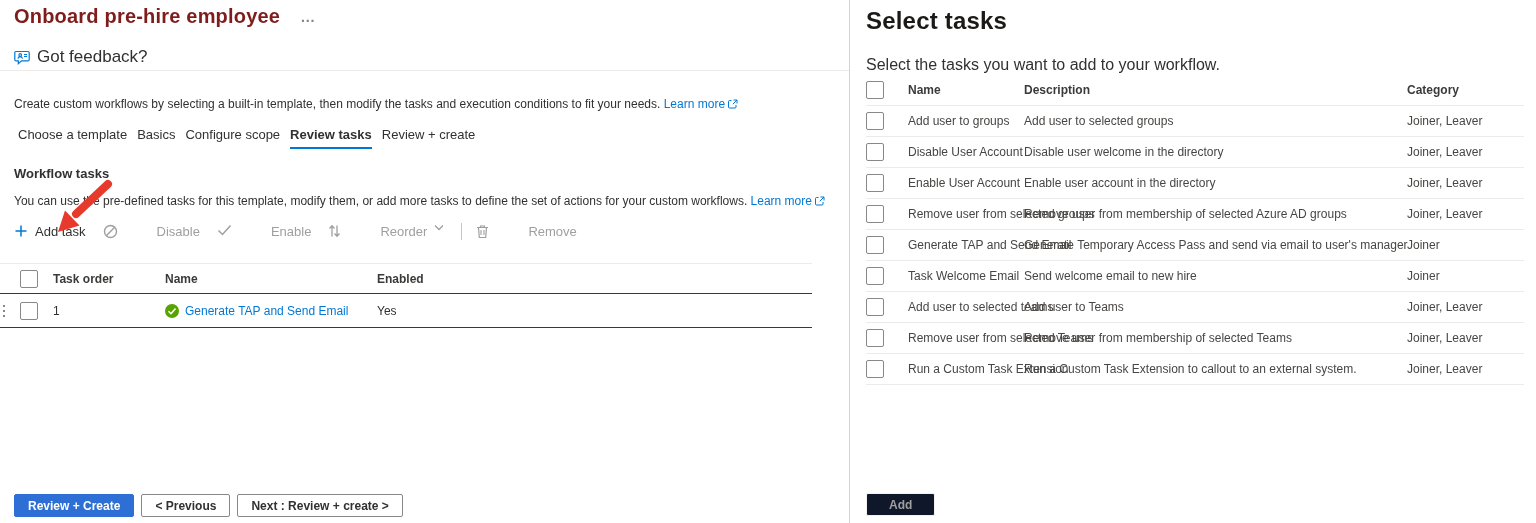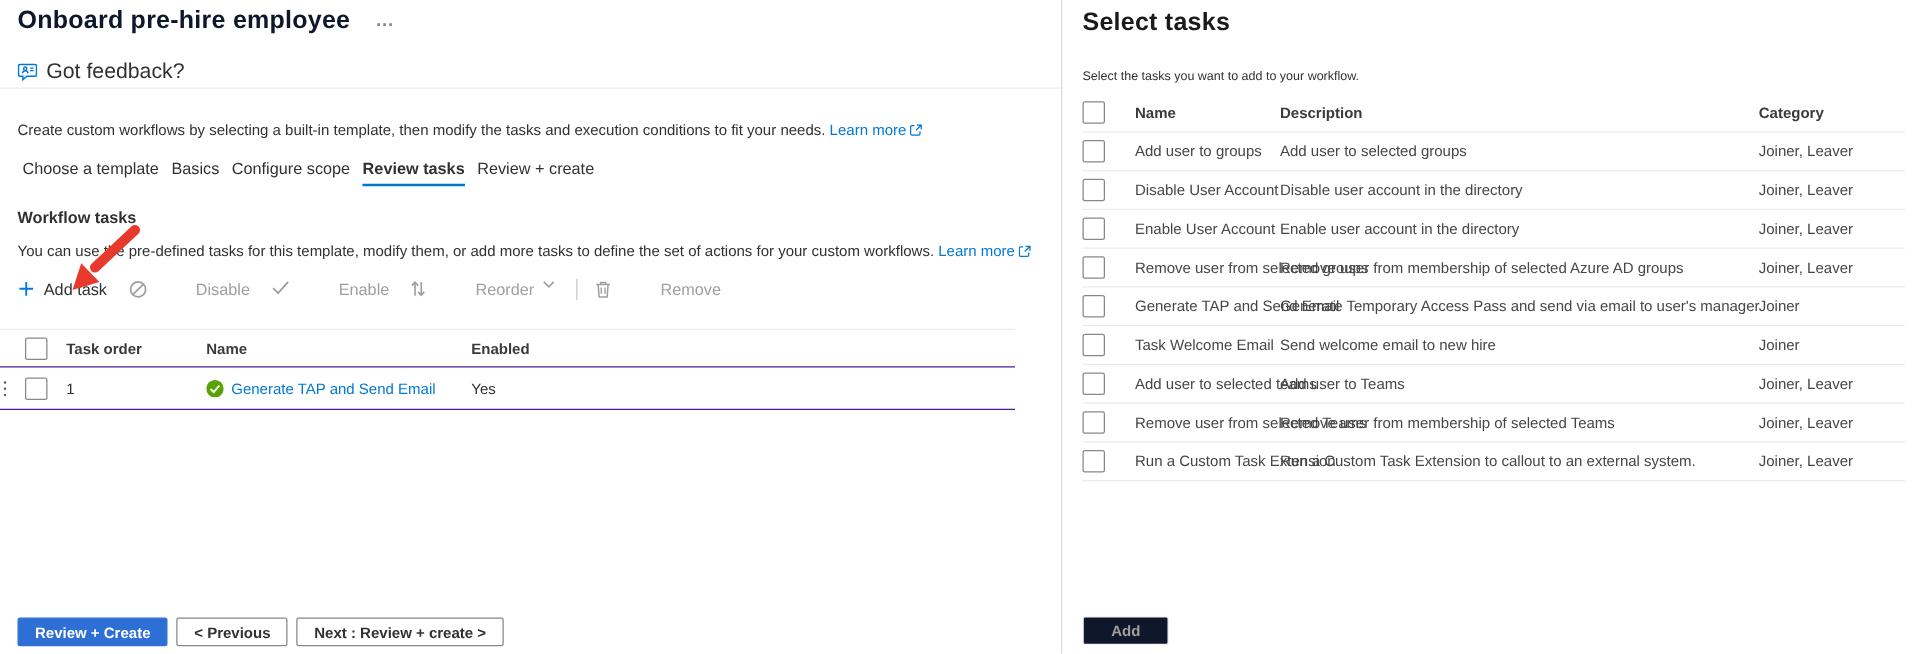--- a/index.html
+++ b/index.html
@@ -7,21 +7,21 @@
   body {
     position:relative; overflow:hidden; background:#fff;
     font-family:"Liberation Sans", sans-serif; color:#323130;
   }
   svg { display:block; }
 
   
   .left-panel { position:absolute; left:0; top:0; width:849px; height:523px; background:#fff; }
 
   .title-row { position:absolute; left:14px; top:5px; display:flex; align-items:center; }
-  .page-title { font-size:20px; font-weight:700; color:#0f172a; letter-spacing:0.2px; }
+  .page-title { font-size:20px; font-weight:700; color:#7f1d1d; letter-spacing:0.2px; }
   .title-more { margin-left:20px; color:#8a8886; font-size:15px; font-weight:700; letter-spacing:1px; cursor:pointer; }
 
   .commandbar { position:absolute; left:0; top:44px; width:849px; height:27px; border-bottom:1px solid #edebe9; }
   .feedback { position:absolute; left:14px; top:3px; display:flex; align-items:center; gap:7px; cursor:pointer; }
   .feedback span { font-size:17px; color:#323130; }
 
   .intro { position:absolute; left:14px; top:97px; font-size:12px; color:#323130; white-space:nowrap; }
   a.link { color:#0078d4; text-decoration:none; cursor:pointer; }
   .ext-icon { display:inline-block; vertical-align:-1px; margin-left:3px; }
 
@@ -59,22 +59,22 @@
          font-size:12px; font-weight:700; border-radius:2px; cursor:pointer; padding:0 13px; }
   .btn.primary { background:#2d6fd4; border:1px solid #2d6fd4; color:#fff; }
   .btn.outline { background:#fff; border:1px solid #8a8886; color:#323130; }
   .btn.disabled { background:#0f172a; border:1px solid #f3f2f1; color:#a19f9d; cursor:default; }
 
   
   .divider { position:absolute; left:849px; top:0; width:1px; height:523px; background:#d6d4d2; }
 
   
   .right-panel { position:absolute; left:850px; top:0; width:686px; height:523px; background:#fff; }
-  .panel-title { position:absolute; left:16px; top:7px; font-size:20px; font-weight:700; color:#1b1a19; letter-spacing:0.2px;text-align:right; }
-  .panel-sub { position:absolute; left:16px; top:56px; font-size:10px; color:#323130; }
+  .panel-title { position:absolute; left:16px; top:7px; font-size:24px; font-weight:700; color:#1b1a19; letter-spacing:0.2px;text-align:right; }
+  .panel-sub { position:absolute; left:16px; top:56px; font-size:16px; color:#323130; }
 
   .rtable { position:absolute; left:16px; top:75px; width:658px; }
   .rrow { position:relative; border-bottom:1px solid #edebe9; }
   .rrow.head { height:31px; }
   .rrow.data { height:31px; }
   .rcell { position:absolute; top:50%; transform:translateY(-50%); font-size:12px; color:#484644; }
   .rc-check { left:0; } .rc-name { left:42px; } .rc-desc { left:158px; } .rc-cat { left:541px; }
   .rrow.head .rcell { font-weight:600; color:#3b3a39; }
 
   .right-footer { position:absolute; left:16px; top:493px; }
@@ -223,21 +223,21 @@
 
     <div class="rrow data">
       <span class="rcell rc-check cb"></span>
       <span class="rcell rc-name">Add user to groups</span>
       <span class="rcell rc-desc">Add user to selected groups</span>
       <span class="rcell rc-cat">Joiner, Leaver</span>
     </div>
     <div class="rrow data">
       <span class="rcell rc-check cb"></span>
       <span class="rcell rc-name">Disable User Account</span>
-      <span class="rcell rc-desc">Disable user account in the directory</span>
+      <span class="rcell rc-desc">Disable user welcome in the directory</span>
       <span class="rcell rc-cat">Joiner, Leaver</span>
     </div>
     <div class="rrow data">
       <span class="rcell rc-check cb"></span>
       <span class="rcell rc-name">Enable User Account</span>
       <span class="rcell rc-desc">Enable user account in the directory</span>
       <span class="rcell rc-cat">Joiner, Leaver</span>
     </div>
     <div class="rrow data">
       <span class="rcell rc-check cb"></span>

